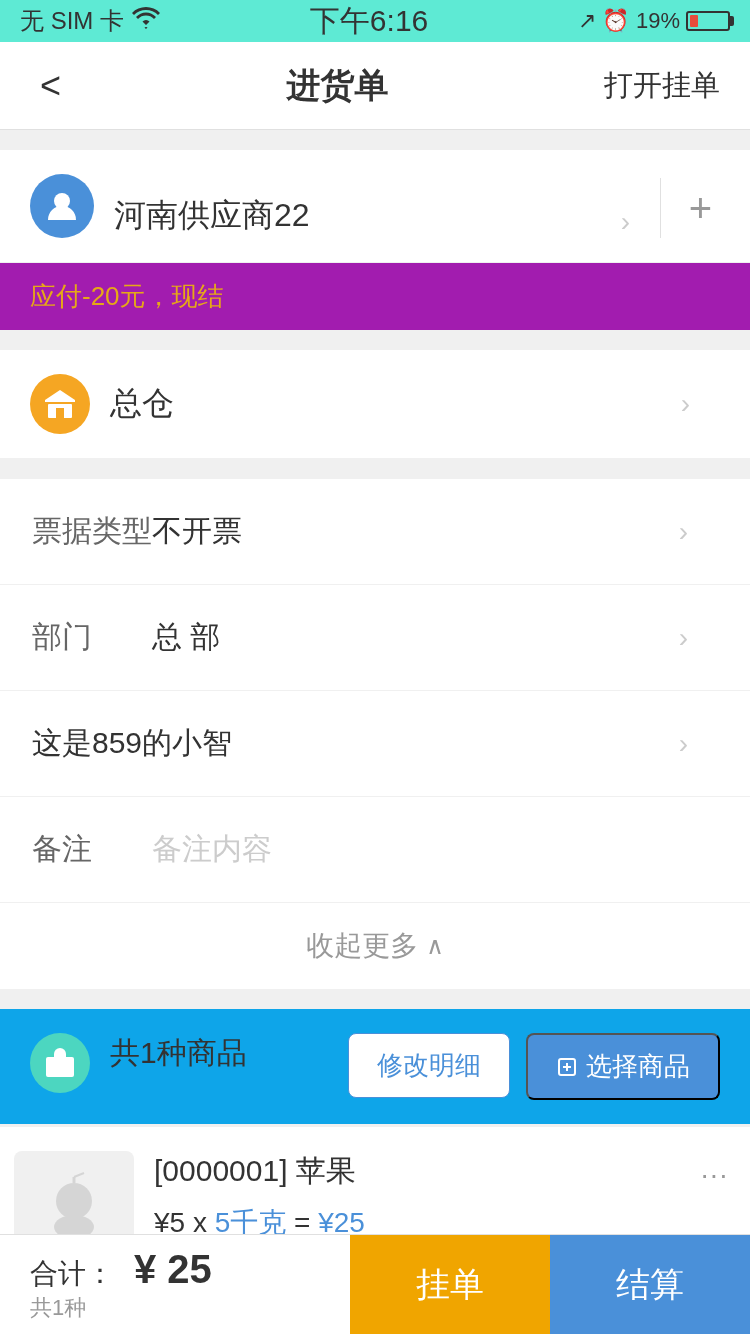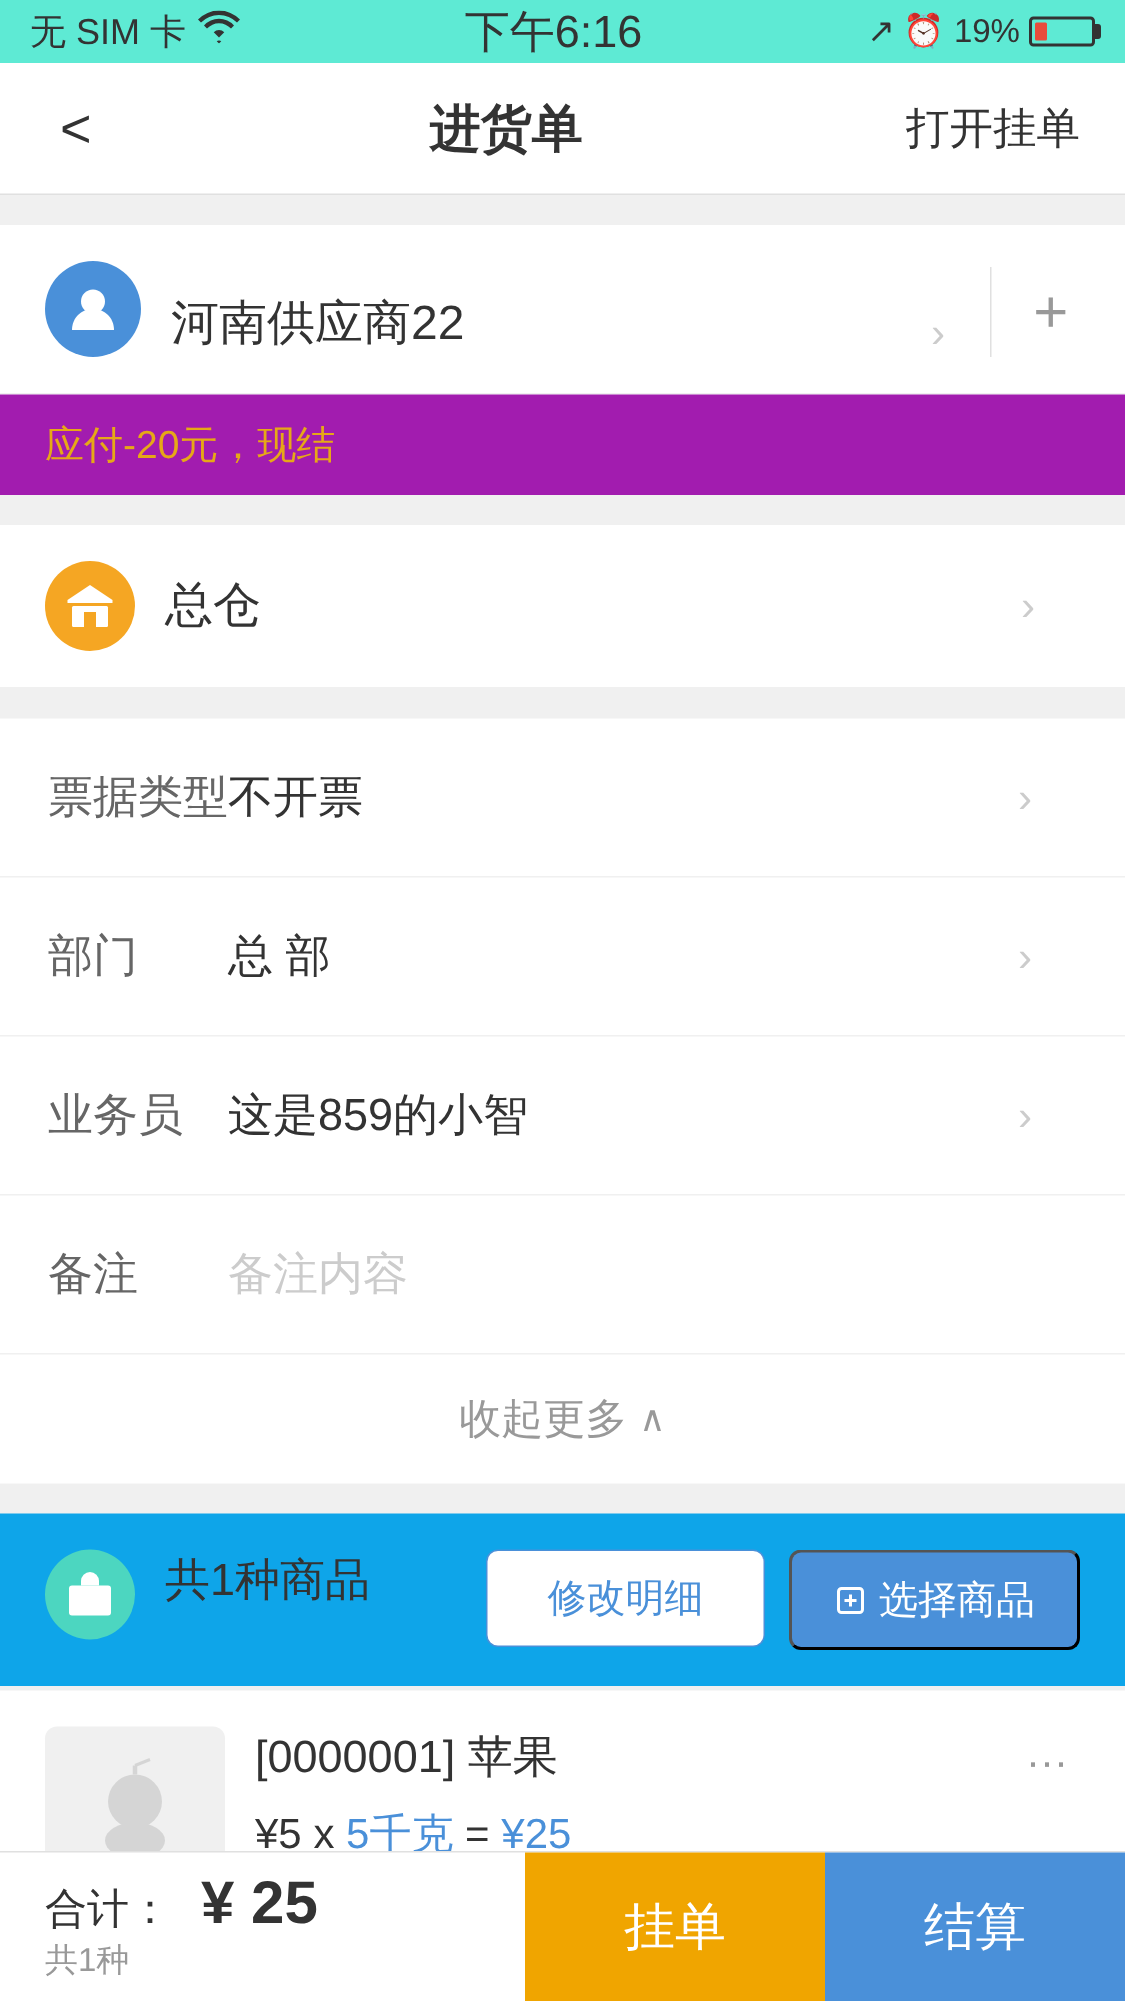--- a/index.html
+++ b/index.html
@@ -208,21 +208,21 @@
     }
     .product-count {
       flex: 1;
       font-size: 30px;
       color: #333;
     }
     .btn-modify {
       border: 1.5px solid #4a90d9;
       color: #4a90d9;
       background: #fff;
-      padding: 14px 40px;
+      padding: 14px 28px;
       border-radius: 8px;
       font-size: 26px;
       margin-right: 16px;
       cursor: pointer;
     }
     .btn-select {
       background: #4a90d9;
       color: #fff;
       padding: 14px 28px;
       border-radius: 8px;
@@ -232,21 +232,21 @@
       align-items: center;
       gap: 8px;
     }
 
     
     .product-item {
       background: #fff;
       border-top: 1px solid #f0f0f0;
       display: flex;
       align-items: flex-start;
-      padding: 24px 30px;
+      padding: 24px 14px;
       margin-top: 2px;
     }
     .product-thumb {
       width: 120px; height: 120px;
       background: #f0f0f0;
       border-radius: 8px;
       margin-right: 20px;
       flex-shrink: 0;
       display: flex; align-items: center; justify-content: center;
     }
@@ -402,21 +402,20 @@
       <div class="form-label">票据类型</div>
       <div class="form-value">不开票</div>
       <div class="chevron-right">›</div>
     </div>
     <div class="form-row">
       <div class="form-label">部门</div>
       <div class="form-value">总 部</div>
       <div class="chevron-right">›</div>
     </div>
     <div class="form-row">
-      <div class="form-label">业务员</div>
       <div class="form-value">这是859的小智</div>
       <div class="chevron-right">›</div>
     </div>
     <div class="form-row">
       <div class="form-label">备注</div>
       <div class="form-value placeholder">备注内容</div>
     </div>
   </div>
 
   <div class="collapse-bar">

